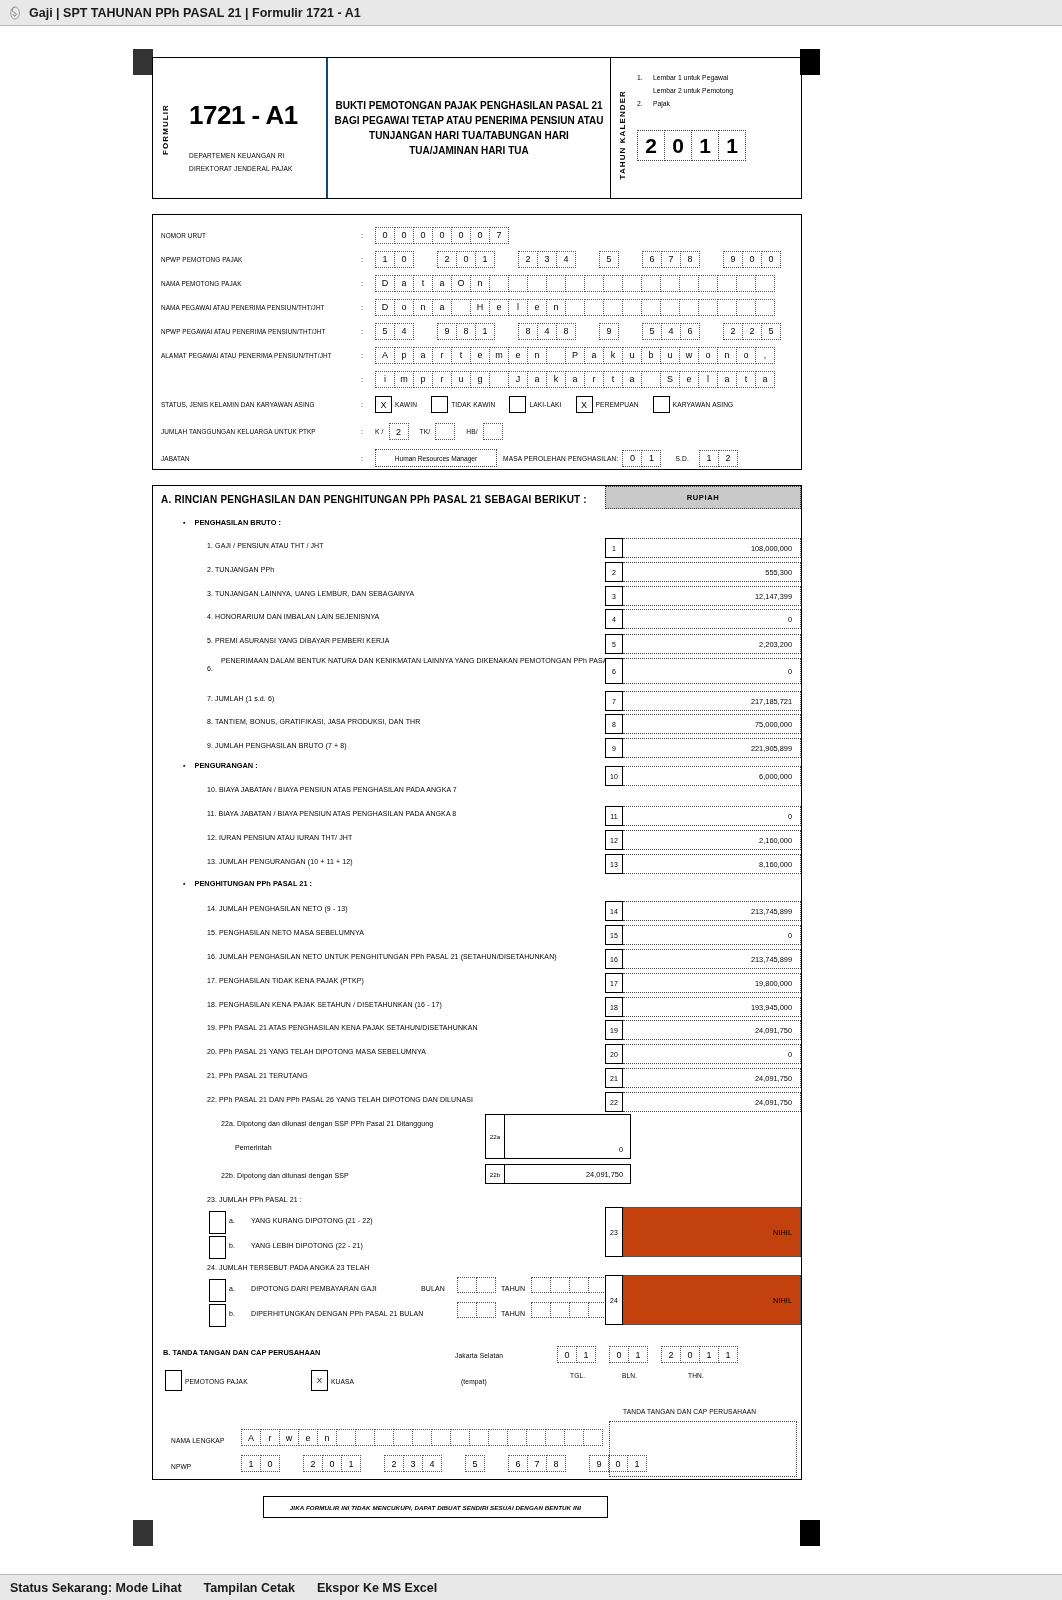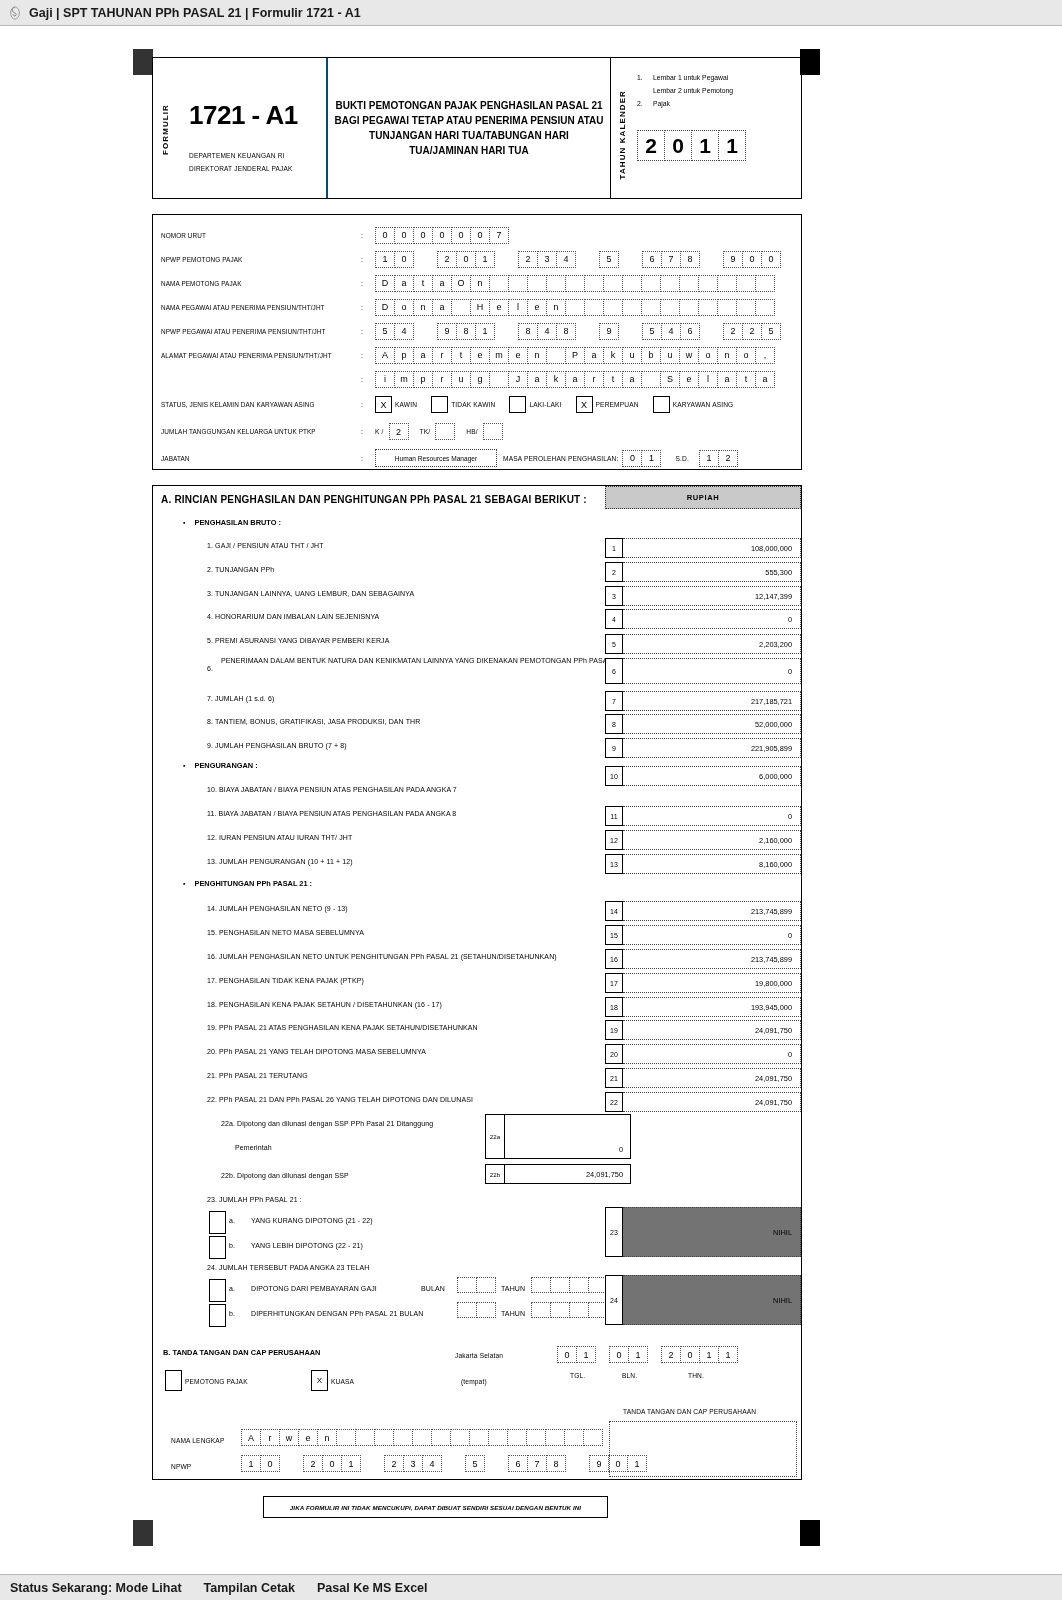--- a/index.html
+++ b/index.html
@@ -117,21 +117,21 @@
   .subval .sv{ width:125px; display:flex;align-items:center;justify-content:flex-end;font-size:7.4px;padding-right:7px; }
 
   .chk{ position:absolute; width:17px;height:23px;border:1px solid #000; }
   .bigvalnum{
     position:absolute; width:18px; border:1px solid #000;
     display:flex;align-items:center;justify-content:center; font-size:7px; background:#fff; z-index:2;
   }
   .bigvalbox{
     position:absolute; border:1px dotted #444; border-left:none;
     display:flex;align-items:center;justify-content:flex-end;
-    font-size:7.4px; padding-right:8px; background:#737373;
+    font-size:7.4px; padding-right:8px; background:#c2410c;
   }
 
   
   #sbBtitle{ position:absolute; left:10px; top:862px; font-size:7.4px; font-weight:bold; }
 
   
   #note{
     position:absolute; left:263px; top:1470px; width:345px; height:22px;
     border:1px solid #000; display:flex;align-items:center;justify-content:center;
     font-size:6.2px; font-style:italic; font-weight:bold; letter-spacing:.1px;
@@ -466,21 +466,21 @@
           <div class="valbox">0</div>
         </div>
         <div class="itemtxt" style="left: 54px; top: 208px; width: 540px;">7.  JUMLAH (1 s.d. 6)</div>
         <div class="valrow" style="top: 205px;">
           <div class="valnum">7</div>
           <div class="valbox">217,185,721</div>
         </div>
         <div class="itemtxt" style="left: 54px; top: 231px; width: 540px;">8.  TANTIEM, BONUS, GRATIFIKASI, JASA PRODUKSI, DAN THR</div>
         <div class="valrow" style="top: 228px;">
           <div class="valnum">8</div>
-          <div class="valbox">52,000,000</div>
+          <div class="valbox">75,000,000</div>
         </div>
         <div class="itemtxt" style="left: 54px; top: 255px; width: 540px;">9.  JUMLAH PENGHASILAN BRUTO (7 + 8)</div>
         <div class="valrow" style="top: 252px;">
           <div class="valnum">9</div>
           <div class="valbox">221,905,899</div>
         </div>
         <div class="itemtxt" style="left: 54px; top: 299px; width: 540px;">10. BIAYA JABATAN / BIAYA PENSIUN ATAS PENGHASILAN PADA ANGKA 7</div>
         <div class="valrow" style="top: 280px;">
           <div class="valnum">10</div>
           <div class="valbox">6,000,000</div>
@@ -685,14 +685,14 @@
 
     <div style="position:absolute;left:456px;top:935px;width:188px;height:56px;border:1px dotted #444;"></div>
   </div>
 
   <div id="note">JIKA FORMULIR INI TIDAK MENCUKUPI, DAPAT DIBUAT SENDIRI SESUAI DENGAN BENTUK INI</div>
 </div>
 
 <div id="statusbar">
   <span>Status Sekarang: Mode Lihat</span>
   <span class="sb-link">Tampilan Cetak</span>
-  <span class="sb-link">Pasal Ke MS Excel</span>
+  <span class="sb-link">Ekspor Ke MS Excel</span>
 </div>
 
 </body></html>

